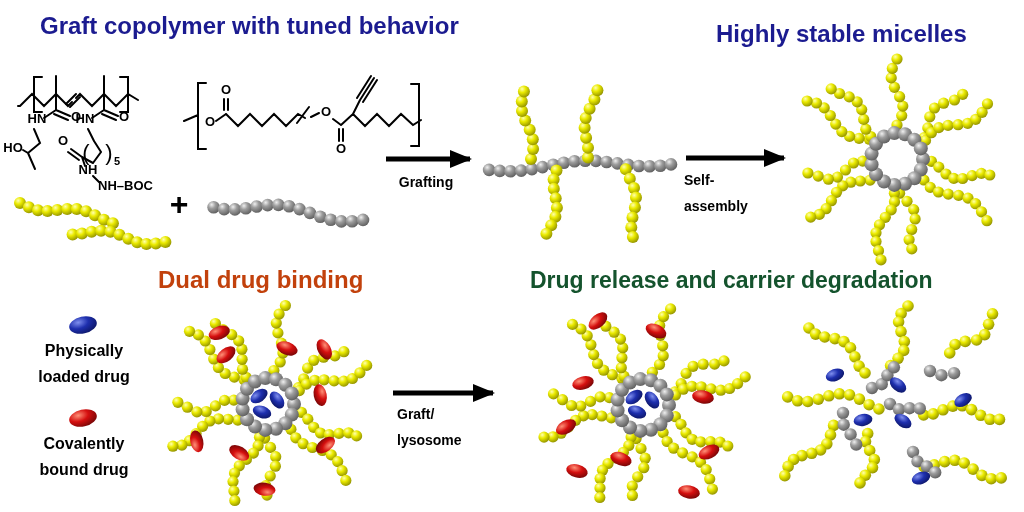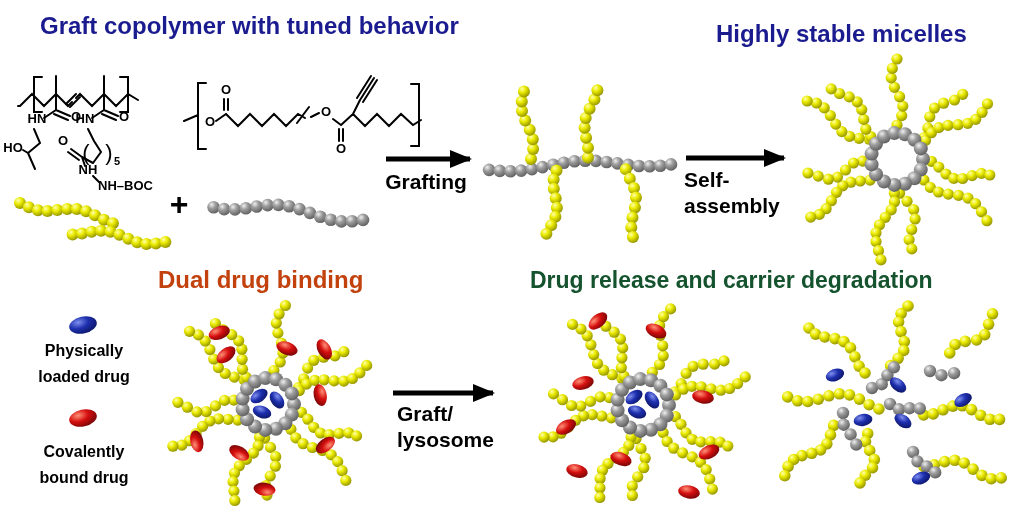--- a/index.html
+++ b/index.html
@@ -2,21 +2,21 @@
 <html><head>
 <meta charset="utf-8">
 <style>
   html,body{margin:0;padding:0;background:#fff;}
   #stage{position:relative;width:1024px;height:512px;background:#ffffff;overflow:hidden;
          font-family:"Liberation Sans",sans-serif;}
   #scene{position:absolute;left:0;top:0;}
   .title{position:absolute;font-weight:bold;font-size:24px;text-align:left;
          color:#1b1b90;letter-spacing:0px;white-space:nowrap;}
   .title.small{font-size:23px;}
-  .lbl{position:absolute;font-weight:bold;font-size:21px;color:#000;line-height:26px;}
+  .lbl{position:absolute;font-weight:bold;font-size:14px;color:#000;line-height:26px;}
   .lbl.center{text-align:center;}
   .legend-text{position:absolute;font-weight:bold;font-size:16px;color:#000;
                line-height:26px;text-align:center;}
   .plus{position:absolute;font-weight:bold;font-size:32px;color:#000;text-align:center;}
   .atom{font-family:"Liberation Sans",sans-serif;font-weight:bold;font-size:13px;fill:#000;}
   .paren{font-family:"Liberation Sans",sans-serif;font-weight:normal;font-size:22px;fill:#000;}
   .sub{font-family:"Liberation Sans",sans-serif;font-weight:bold;font-size:11px;fill:#000;}
   .bond{stroke:#000;stroke-width:2;fill:none;stroke-linecap:round;}
 </style>
 </head>
@@ -635,18 +635,18 @@
 
   <div class="lbl" style="left:397px;top:401px;">
     <div>Graft/</div>
     <div>lysosome</div>
   </div>
 
   <div class="legend-text" style="left:4px;top:338px;width:160px;">
     <div>Physically</div>
     <div>loaded drug</div>
   </div>
-  <div class="legend-text" style="left:4px;top:431px;width:160px;margin-top:8px;">
+  <div class="legend-text" style="left:4px;top:431px;width:160px;">
     <div>Covalently</div>
     <div>bound drug</div>
   </div>
 
 </div>
 
 </body></html>

